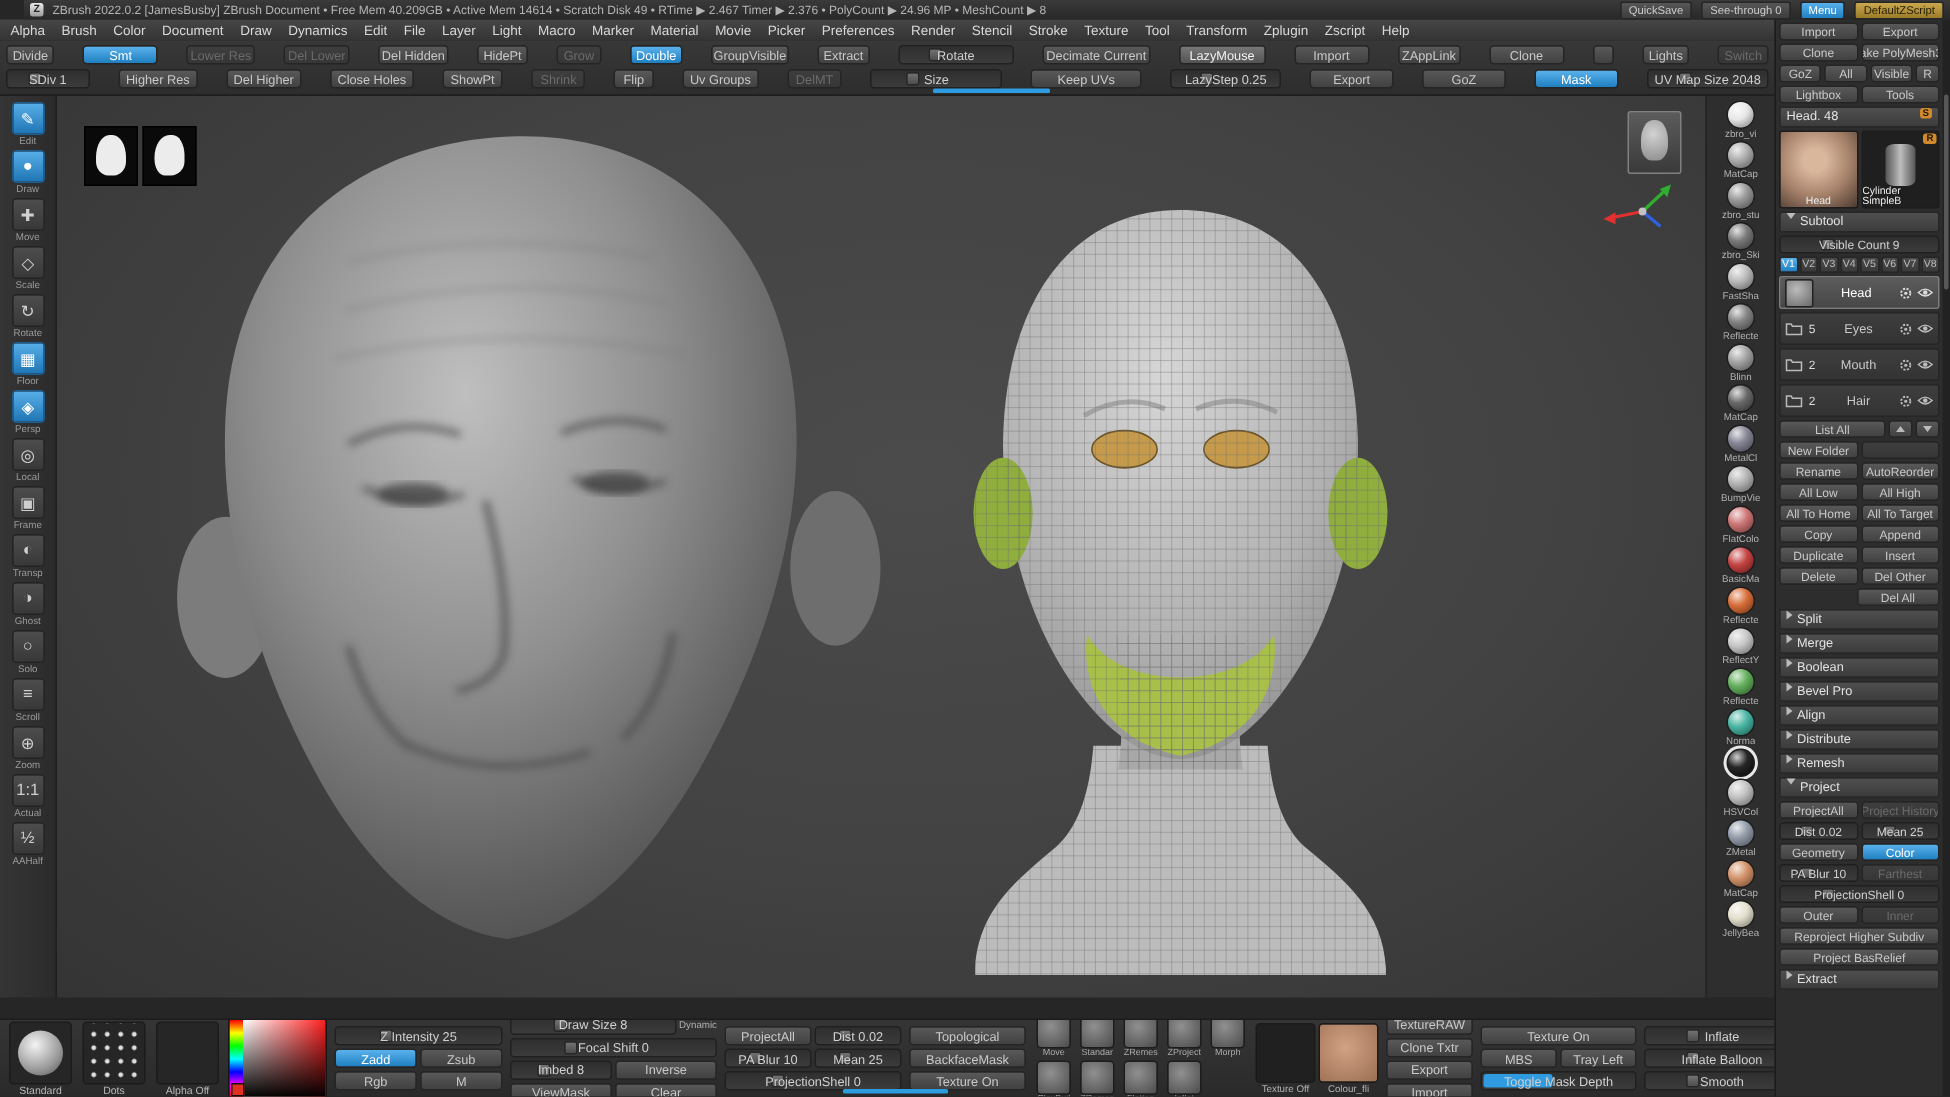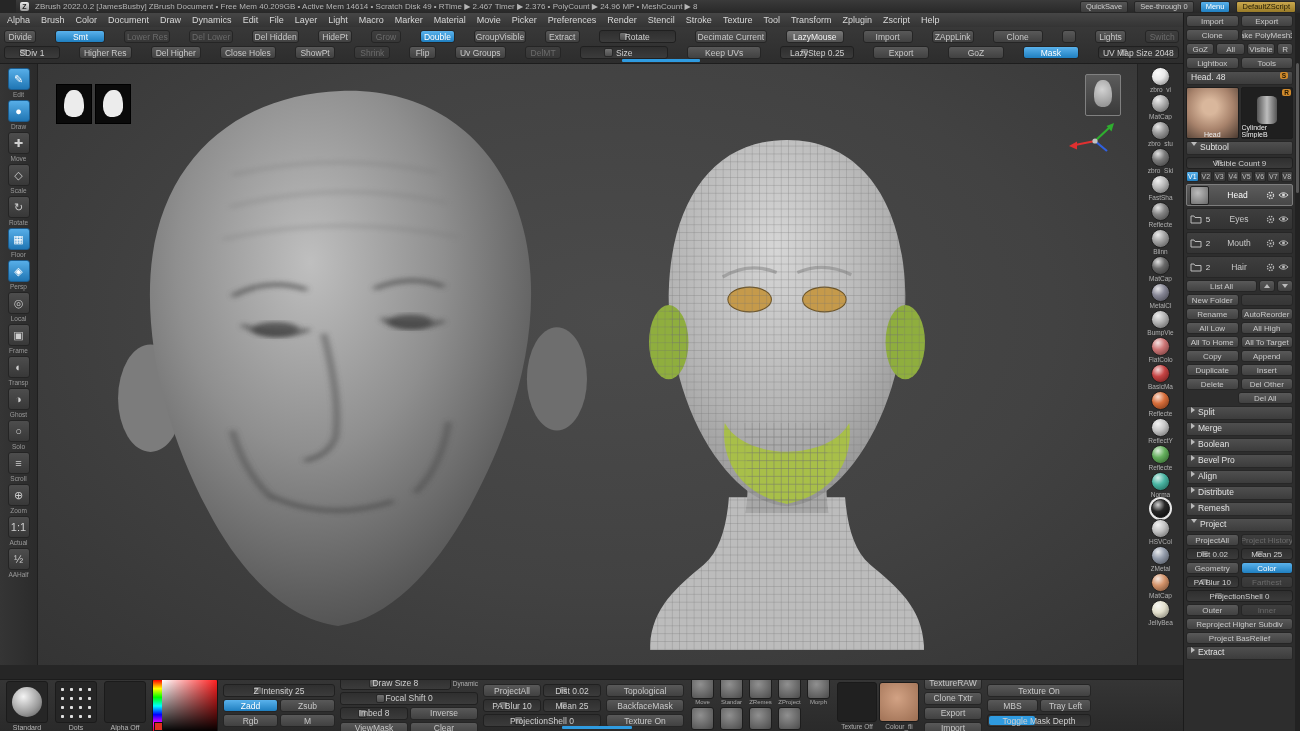--- a/index.html
+++ b/index.html
@@ -840,14 +840,25 @@
   <div class="vcol" style="width:104px">
     <div class="btn">Texture On</div>
     <div class="hrow">
       <div class="btn">MBS</div>
       <div class="btn">Tray Left</div>
     </div>
     <div class="slider accent">
         <span>Toggle Mask Depth</span>
       </div>
   </div>
+  <div class="vcol" style="width:104px">
+    <div class="slider">
+        <span>Inflate</span>
+      </div>
+    <div class="slider">
+        <span>Inflate Balloon</span>
+      </div>
+    <div class="slider">
+        <span>Smooth</span>
+      </div>
+  </div>
   <div class="bs-strip"></div>
 </div>
 
 </body></html>

